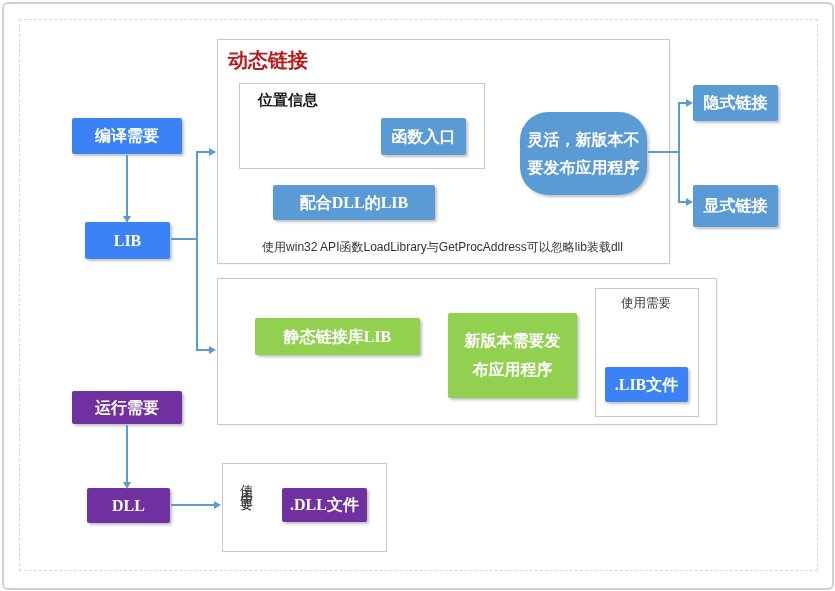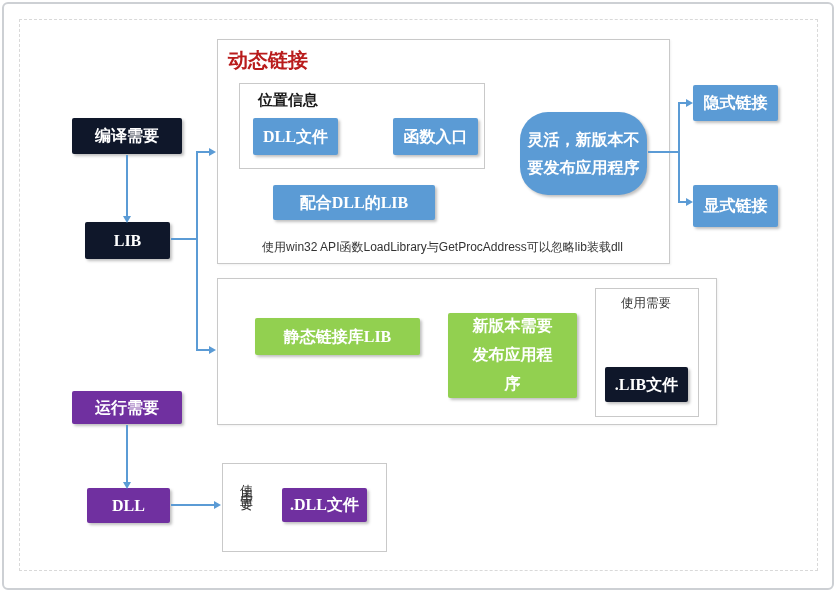--- a/index.html
+++ b/index.html
@@ -20,21 +20,21 @@
     box-shadow:1px 1px 2px rgba(0,0,0,.06);
   }
   .cbox{
     position:absolute;display:flex;align-items:center;justify-content:center;
     color:#fff;text-align:center;border-radius:2px;
     font-family:"Liberation Serif","DejaVu Serif",serif;
     font-size:16px;font-weight:bold;
     box-shadow:2px 2px 3px rgba(0,0,0,.25);
     line-height:1.35;
   }
-  .orange{background:#0f172a;}
+  .orange{background:#3b82f6;}
   .blue{background:#5B9BD5;}
   .green{background:#92D050;}
   .purple{background:#7030A0;}
   .sec-title{
     position:absolute;font-weight:bold;color:#b91c1c;font-size:20px;
     font-family:"Liberation Sans",sans-serif;
   }
   .sub-title{
     position:absolute;font-weight:bold;color:#1a1a1a;font-size:15px;
     font-family:"Liberation Sans",sans-serif;
@@ -76,35 +76,34 @@
   <div class="cbox orange" style="left:72px;top:118px;width:110px;height:36px;">编译需要</div>
   <div class="cbox orange" style="left:85px;top:222px;width:85px;height:37px;">LIB</div>
   <div class="cbox purple" style="left:72px;top:391px;width:110px;height:33px;">运行需要</div>
   <div class="cbox purple" style="left:87px;top:488px;width:83px;height:35px;">DLL</div>
 
   <div class="wbox" style="left:217px;top:39px;width:451px;height:223px;"></div>
   <div class="sec-title" style="left:228px;top:47px;">动态链接</div>
 
   <div class="wbox" style="left:239px;top:83px;width:244px;height:84px;box-shadow:none;"></div>
   <div class="sub-title" style="left:258px;top:91px;">位置信息</div>
-  <div class="cbox blue" style="left:253px;top:118px;width:85px;height:37px;">DLL文件</div>
-  <div class="cbox blue" style="left:393px;top:118px;width:85px;height:37px;">函数入口</div>
+  <div class="cbox blue" style="left:381px;top:118px;width:85px;height:37px;">函数入口</div>
 
   <div class="cbox blue" style="left:273px;top:185px;width:162px;height:35px;">配合DLL的LIB</div>
 
   <div class="cbox blue" style="left:520px;top:112px;width:127px;height:83px;line-height:1.7;padding:0 4px;box-sizing:border-box;border-radius:28px;">灵活，新版本不要发布应用程序</div>
 
   <div class="note" style="left:227px;top:239px;width:431px;">使用win32 API函数LoadLibrary与GetProcAddress可以忽略lib装载dll</div>
 
   <div class="cbox blue" style="left:693px;top:85px;width:85px;height:36px;">隐式链接</div>
   <div class="cbox blue" style="left:693px;top:185px;width:85px;height:42px;">显式链接</div>
 
   <div class="wbox" style="left:217px;top:278px;width:498px;height:145px;"></div>
   <div class="cbox green" style="left:255px;top:318px;width:165px;height:37px;">静态链接库LIB</div>
-  <div class="cbox green" style="left:448px;top:313px;width:129px;height:85px;line-height:1.8;padding:0 24px;box-sizing:border-box;">新版本需要发布应用程序</div>
+  <div class="cbox green" style="left:448px;top:313px;width:129px;height:85px;line-height:1.8;padding:0 10px;box-sizing:border-box;">新版本需要发布应用程序</div>
 
   <div class="wbox" style="left:595px;top:288px;width:102px;height:127px;box-shadow:none;"></div>
   <div class="small-title" style="left:595px;top:295px;width:102px;">使用需要</div>
   <div class="cbox orange" style="left:605px;top:367px;width:83px;height:35px;">.LIB文件</div>
 
   <div class="wbox" style="left:222px;top:463px;width:163px;height:87px;box-shadow:none;"></div>
   <div class="vtext" style="left:237px;top:474px;height:66px;">使用需要</div>
   <div class="cbox purple" style="left:282px;top:488px;width:85px;height:34px;">.DLL文件</div>
 
   <div class="vline" style="left:126px;top:155px;height:61px;"></div>

